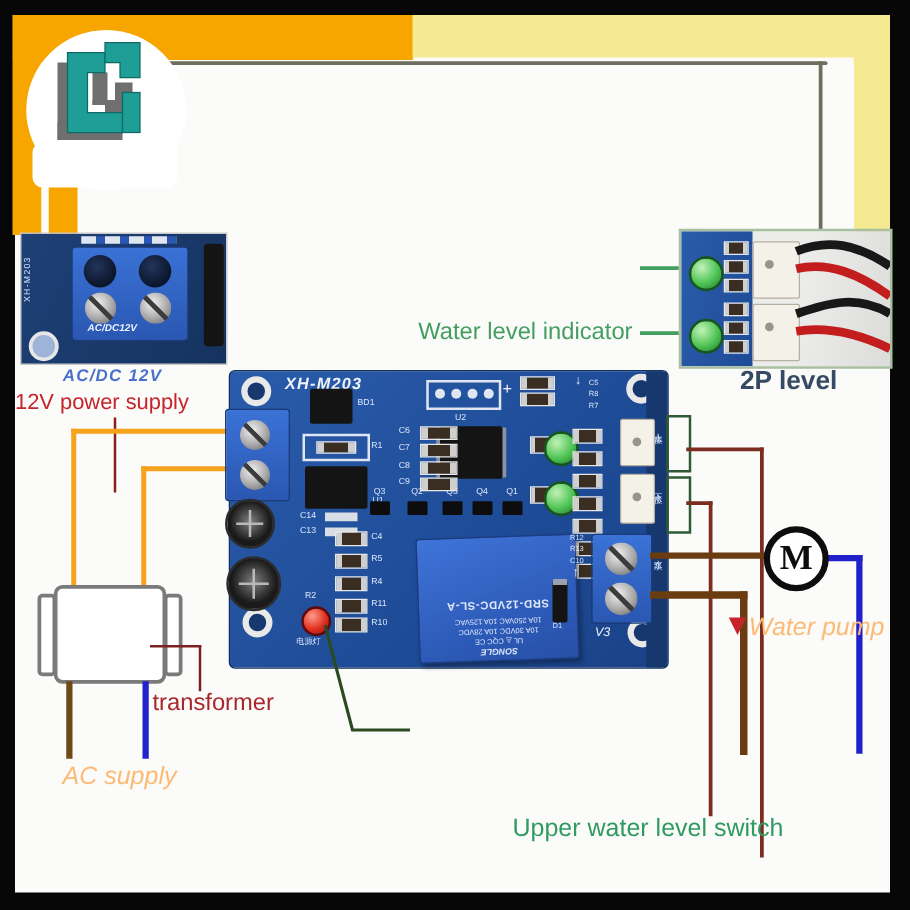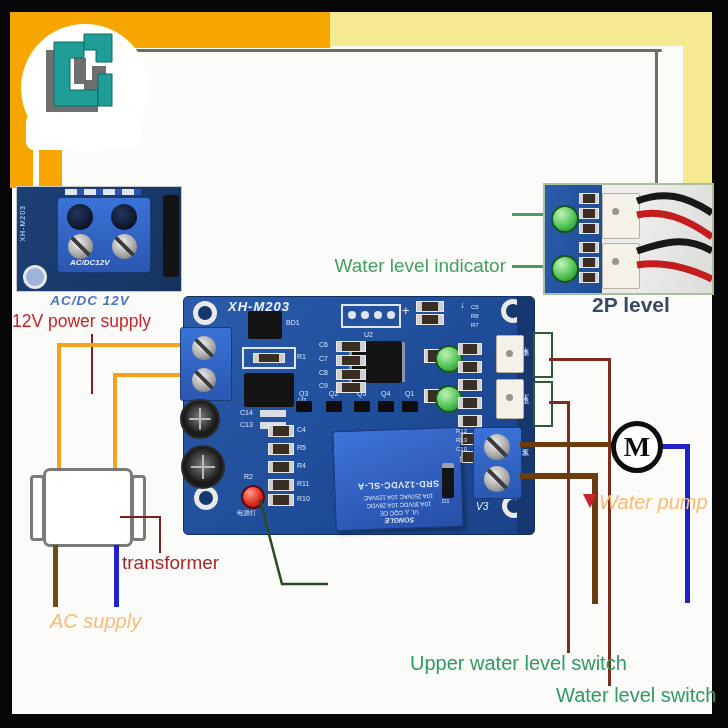--- a/index.html
+++ b/index.html
@@ -328,14 +328,13 @@
   </div>
   <div class="abs" style="left:592px;top:293px;font-size:21px;font-weight:600;color:#364a63;">2P level</div>
 
   <div class="abs ln" style="left:512px;top:213px;width:31px;height:2.5px;background:#449e60;"></div>
   <div class="abs lbl-green" style="left:328px;top:255px;width:178px;text-align:right;">Water level indicator</div>
   <div class="abs ln" style="left:512px;top:265px;width:31px;height:2.5px;background:#449e60;"></div>
 
   <div class="abs tri-red" style="left:583px;top:494px;"></div>
   <div class="abs lbl-red" style="left:599px;top:491px;">Water pump</div>
   <div class="abs lbl-tealgreen" style="left:390px;top:652px;margin-left:20px;">Upper water level switch</div>
-  <div class="abs lbl-tealgreen" style="left:556px;top:684px;">Water level switch</div>
 </div>
 
 </body></html>

